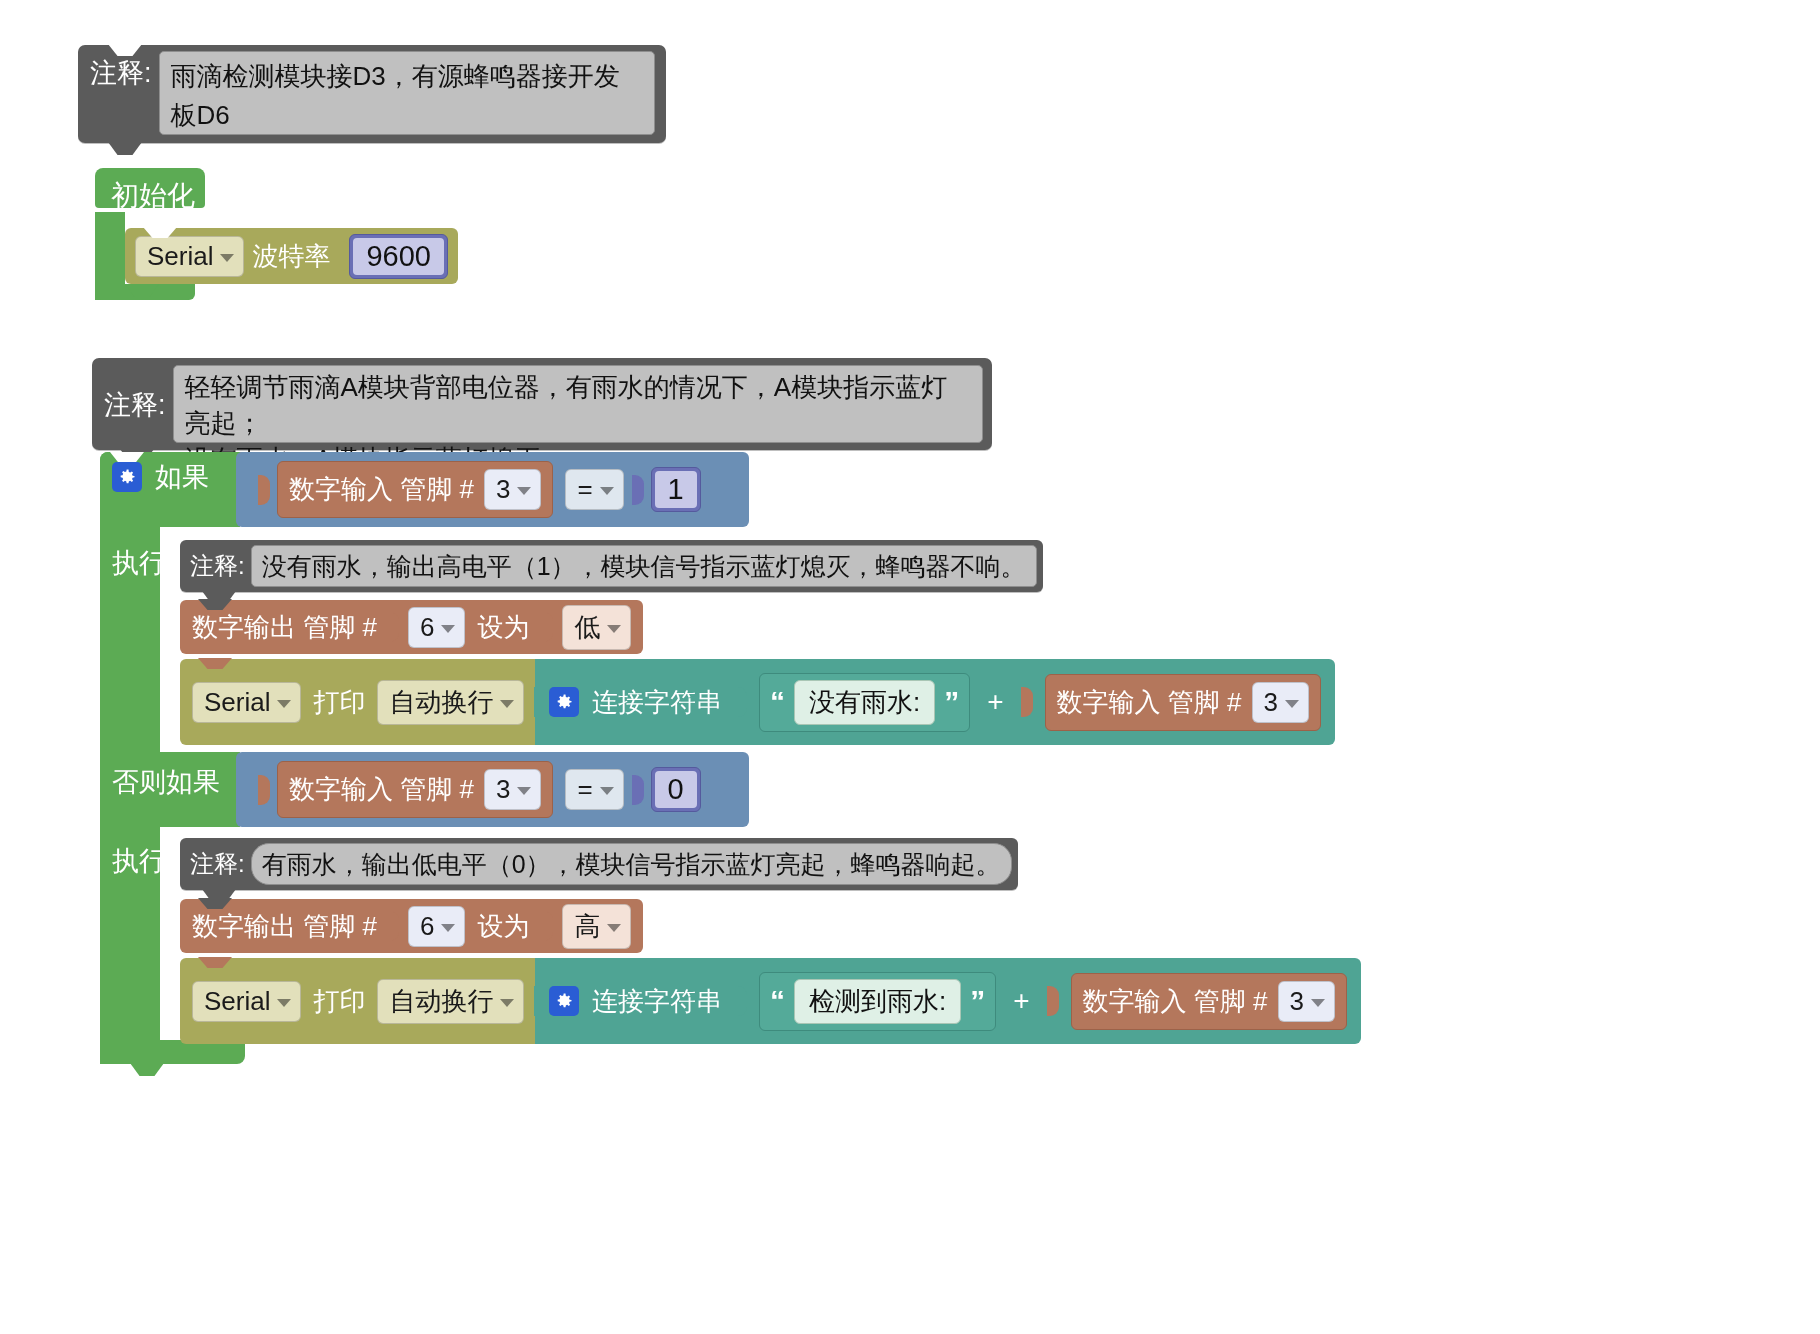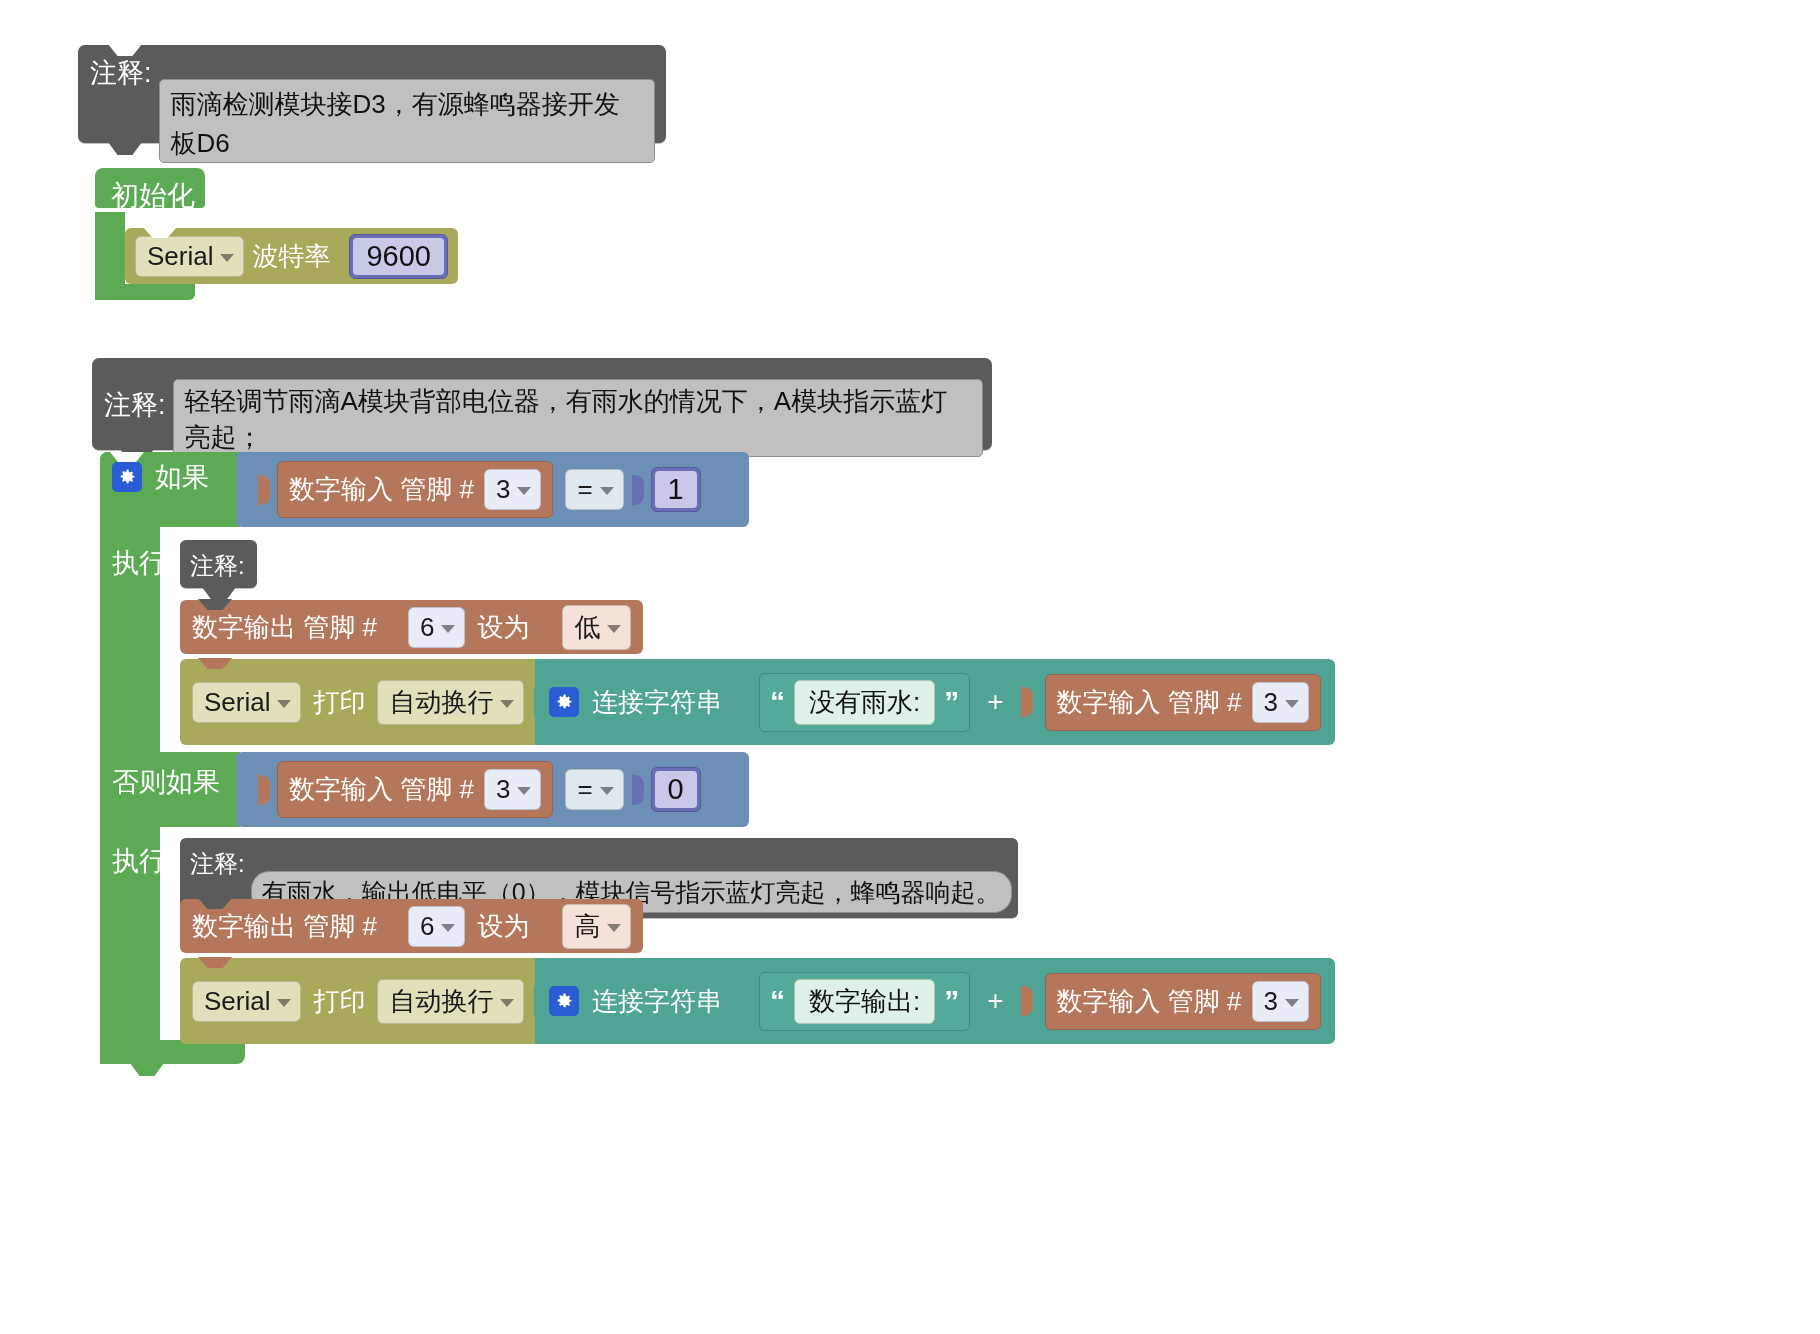--- a/index.html
+++ b/index.html
@@ -33,21 +33,20 @@
   }
   .comment-field {
     background: #c0c0c0;
     border: 1px solid #8e8e8e;
     border-radius: 5px;
     color: #111;
     font-size: 26px;
     line-height: 39px;
     padding: 5px 11px 5px 11px;
     white-space: pre-wrap;
-    margin-top: 28px;
   }
   
   .notch-bottom {
     position: absolute;
     width: 34px; height: 13px;
     left: 30px; bottom: -12px;
     background: inherit;
     clip-path: polygon(0 0, 100% 0, 72% 100%, 28% 100%);
   }
   .notch-top {
@@ -216,20 +215,21 @@
         <span>1</span>
       </span>
     </div>
   </div>
 
   <div class="ctrl-text" style="left:112px; top:545px;">执行</div>
 
   <div class="blk" style="left:180px; top:540px;">
     <div class="comment-shell" style="padding:5px 6px 5px 8px; border-radius:6px; position:relative;">
       <div class="comment-label" style="font-size:24px;padding:4px 6px 0 2px;">注释:</div>
+      <div class="comment-field" style="font-size:25px;line-height:34px;padding:3px 10px;">没有雨水，输出高电平（1），模块信号指示蓝灯熄灭，蜂鸣器不响。</div>
       <div class="notch-bottom" style="background:#5b5b5b;left:22px;"></div>
     </div>
   </div>
 
   <div class="row" style="left:180px; top:600px; height:54px; background:#b4775c; padding:0 12px; gap:10px;">
     <div style="position:absolute;left:18px;top:-1px;width:34px;height:11px;background:#5b5b5b;clip-path:polygon(0 0,100% 0,72% 100%,28% 100%);"></div>
     <span class="row-label" style="padding:0;">数字输出 管脚 #</span>
     <span class="plug" style="background:#b4775c;"></span>
     <span class="dd dd-blue">
       <span>6</span>
@@ -350,21 +350,21 @@
     <span class="gear">
       <svg width="20" height="20" viewBox="0 0 24 24">
           <path fill="#ffffff" d="M12 8.2a3.8 3.8 0 1 0 0 7.6 3.8 3.8 0 0 0 0-7.6zm0 6a2.2 2.2 0 1 1 0-4.4 2.2 2.2 0 0 1 0 4.4z"></path>
           <path fill="#ffffff" d="M21 13.1v-2.2l-2.3-.4a7 7 0 0 0-.7-1.7l1.3-1.9-1.5-1.5-1.9 1.3a7 7 0 0 0-1.7-.7L13.8 3h-2.2l-.4 2.3a7 7 0 0 0-1.7.7L7.6 4.7 6.1 6.2l1.3 1.9a7 7 0 0 0-.7 1.7L4.4 10.2v2.2l2.3.4c.15.6.4 1.15.7 1.7l-1.3 1.9 1.5 1.5 1.9-1.3c.55.3 1.1.55 1.7.7l.4 2.3h2.2l.4-2.3a7 7 0 0 0 1.7-.7l1.9 1.3 1.5-1.5-1.3-1.9a7 7 0 0 0 .7-1.7l2.3-.4z"></path>
         </svg>
     </span>
     <span class="row-label" style="padding:0;">连接字符串</span>
     <span class="plug" style="background:#4fa494;"></span>
     <span style="display:inline-flex;align-items:center;gap:9px;background:#54aa99;border:1px solid #3e8b7d;border-radius:6px;padding:6px 10px;">
       <span class="quote">“</span>
-      <span class="str-field">数字输出:</span>
+      <span class="str-field">检测到雨水:</span>
       <span class="quote">”</span>
     </span>
     <span class="row-label" style="padding:0 4px;font-size:28px;">+</span>
     <span class="plug" style="background:#b4775c;"></span>
     <span class="vblock v-brown">
       <span>数字输入 管脚 #</span>
       <span class="dd dd-blue">
         <span>3</span>
         <span class="caret"></span>
       </span>

